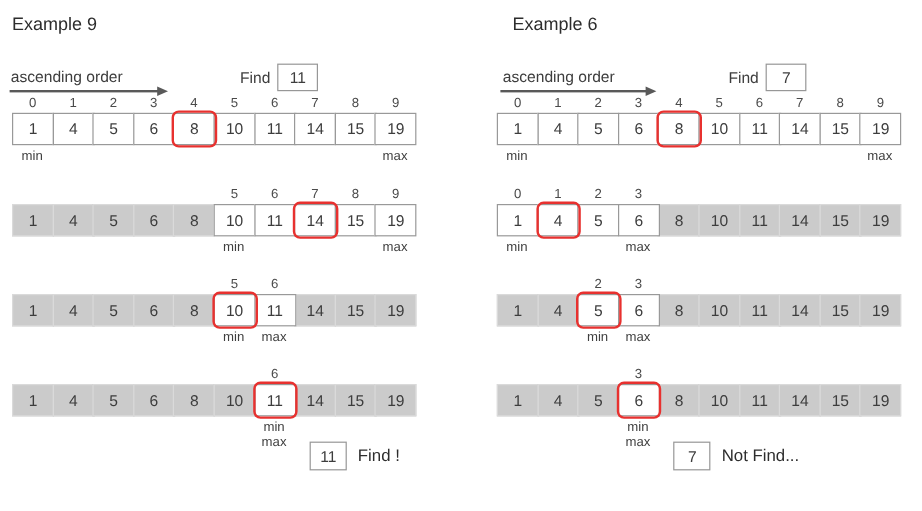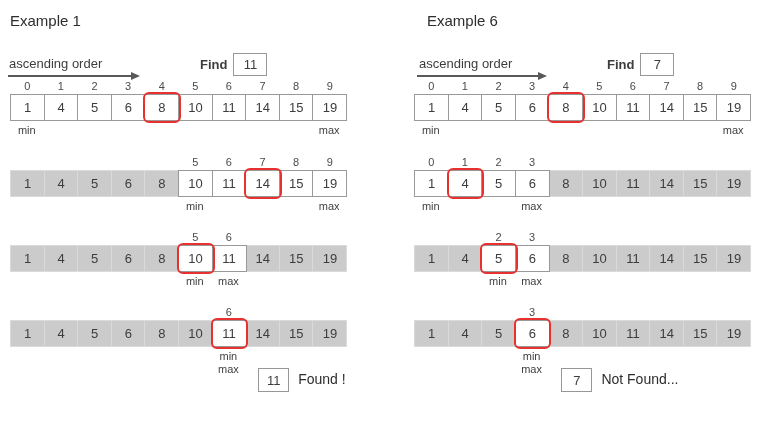--- a/index.html
+++ b/index.html
@@ -7,42 +7,42 @@
        font-family:"Liberation Sans", sans-serif;color:#3d3d3d;}
   .canvas{position:absolute;inset:0;}
   .example{position:absolute;inset:0;}
   .ex-title{position:absolute;top:12px;font-size:15px;color:#2d2d2d;white-space:nowrap;}
   .asc-label{position:absolute;top:56px;font-size:13px;white-space:nowrap;}
   .arrow{position:absolute;top:72px;height:8px;}
   .arrow .shaft{position:absolute;left:0;right:5px;top:3px;border-top:2px solid #595959;}
   .arrow .head{position:absolute;right:0;top:0;width:0;height:0;
                border-left:9px solid #595959;border-top:4px solid transparent;border-bottom:4px solid transparent;}
   .find-group{position:absolute;top:53px;display:flex;align-items:center;}
-  .find-label{font-size:13px;margin-right:6px;font-weight:bold;}
+  .find-label{font-size:13px;margin-right:6px;}
   .find-box{box-sizing:border-box;width:34px;height:23px;border:1px solid #979797;background:#fff;
             display:flex;align-items:center;justify-content:center;font-size:13px;}
   .cell{position:absolute;box-sizing:border-box;display:flex;align-items:center;justify-content:center;
         font-size:13px;color:#3d3d3d;}
   .cell.active{background:#ffffff;border:1px solid var(--cell-border);z-index:2;}
   .cell.inactive{background:var(--inactive-fill);border:1px solid var(--inactive-border);z-index:1;}
   .hl{position:absolute;box-sizing:border-box;border:2px solid var(--red);border-radius:6px;z-index:3;}
   .idx{position:absolute;font-size:11px;text-align:center;color:#4a4a4a;}
   .mm{position:absolute;font-size:11px;text-align:center;color:#3f3f3f;}
   .result-box{position:absolute;top:368px;box-sizing:border-box;width:31px;height:24px;
               border:1px solid #979797;background:#fff;display:flex;align-items:center;justify-content:center;
               font-size:13px;z-index:4;}
   .result-text{position:absolute;top:371px;font-size:14px;color:#2d2d2d;white-space:nowrap;z-index:4;}
 </style>
 </head>
 <body>
 
 <div class="canvas">
 
   <section class="example">
-    <div class="ex-title" style="left: 10px;">Example 1</div>
+    <div class="ex-title" style="left: 10px;">Example 9</div>
     <div class="asc-label" style="left: 9px;">ascending order</div>
     <div class="arrow" style="left: 8px; width: 132px;">
       <div class="shaft"></div>
       <div class="head"></div>
     </div>
     <div class="find-group" style="left: 200px;">
       <span class="find-label">Find</span>
       <span class="find-box">11</span>
     </div>
     <div>
@@ -111,21 +111,21 @@
         <div class="cell inactive" style="left: 178px; top: 320px; width: 35px; height: 27px;">10</div>
         <div class="cell active" style="left: 211.6px; top: 320px; width: 35px; height: 27px;">11</div>
         <div class="cell inactive" style="left: 245.2px; top: 320px; width: 35px; height: 27px;">14</div>
         <div class="cell inactive" style="left: 278.8px; top: 320px; width: 35px; height: 27px;">15</div>
         <div class="cell inactive" style="left: 312.4px; top: 320px; width: 35px; height: 27px;">19</div>
         <div class="hl" style="left: 210.6px; top: 318px; width: 37.6px; height: 31px;"></div>
         <div class="mm" style="left: 211.6px; top: 350px; width: 33.6px;">min</div>
         <div class="mm" style="left: 211.6px; top: 363px; width: 33.6px;">max</div>
       </div>
     <div class="result-box" style="left: 258.2px;">11</div>
-    <div class="result-text" style="left: 298.2px;">Found !</div>
+    <div class="result-text" style="left: 298.2px;">Find !</div>
   </section>
 
   <section class="example">
     <div class="ex-title" style="left: 427px;">Example 6</div>
     <div class="asc-label" style="left: 419px;">ascending order</div>
     <div class="arrow" style="left: 417px; width: 130px;">
       <div class="shaft"></div>
       <div class="head"></div>
     </div>
     <div class="find-group" style="left: 607px;">
@@ -197,16 +197,16 @@
         <div class="cell inactive" style="left: 582px; top: 320px; width: 35px; height: 27px;">10</div>
         <div class="cell inactive" style="left: 615.6px; top: 320px; width: 35px; height: 27px;">11</div>
         <div class="cell inactive" style="left: 649.2px; top: 320px; width: 35px; height: 27px;">14</div>
         <div class="cell inactive" style="left: 682.8px; top: 320px; width: 35px; height: 27px;">15</div>
         <div class="cell inactive" style="left: 716.4px; top: 320px; width: 35px; height: 27px;">19</div>
         <div class="hl" style="left: 513.8px; top: 318px; width: 37.6px; height: 31px;"></div>
         <div class="mm" style="left: 514.8px; top: 350px; width: 33.6px;">min</div>
         <div class="mm" style="left: 514.8px; top: 363px; width: 33.6px;">max</div>
       </div>
     <div class="result-box" style="left: 561.4px;">7</div>
-    <div class="result-text" style="left: 601.4px;">Not Found...</div>
+    <div class="result-text" style="left: 601.4px;">Not Find...</div>
   </section>
 
 </div>
 
 </body></html>

